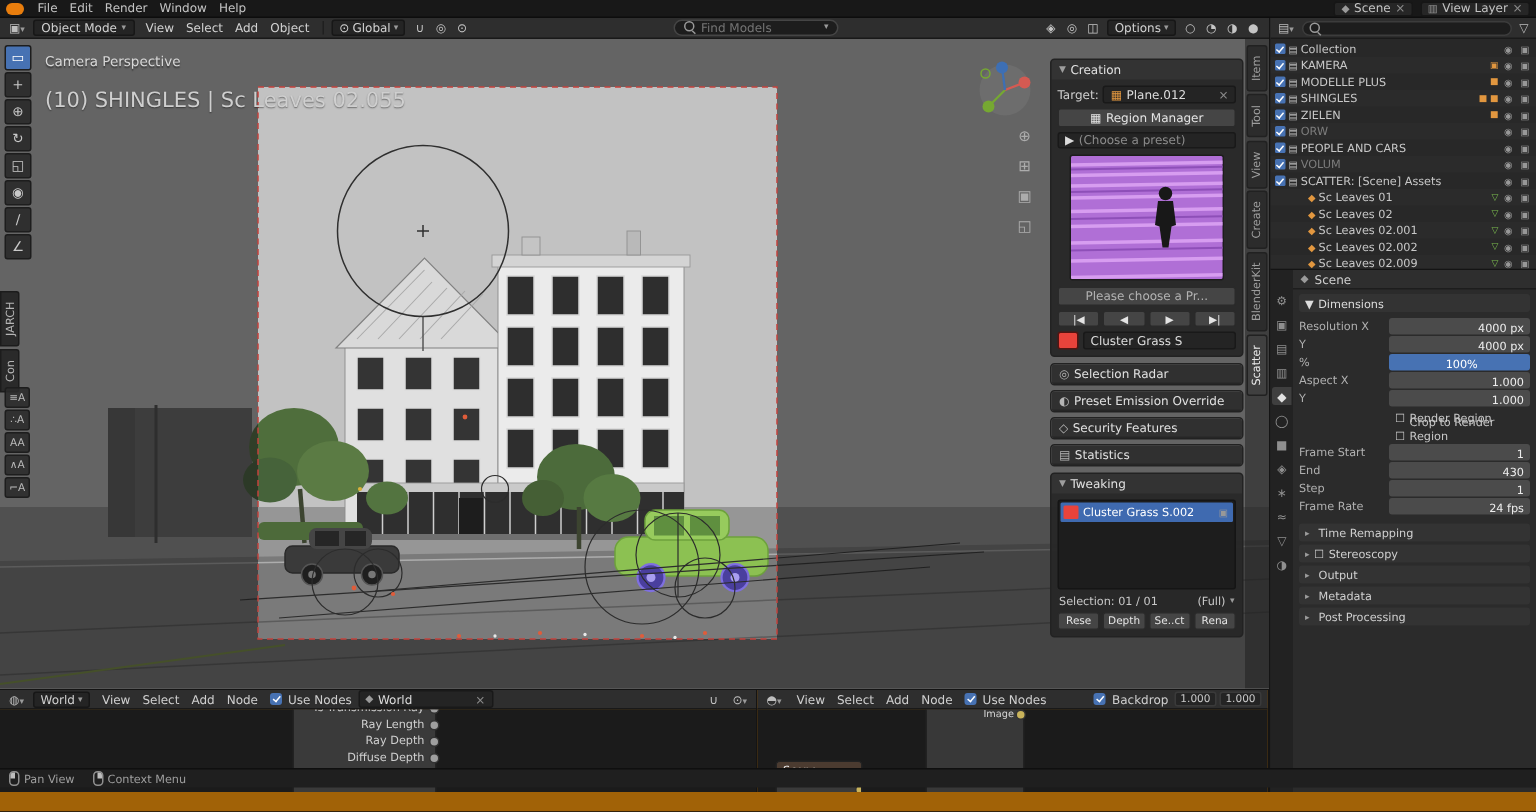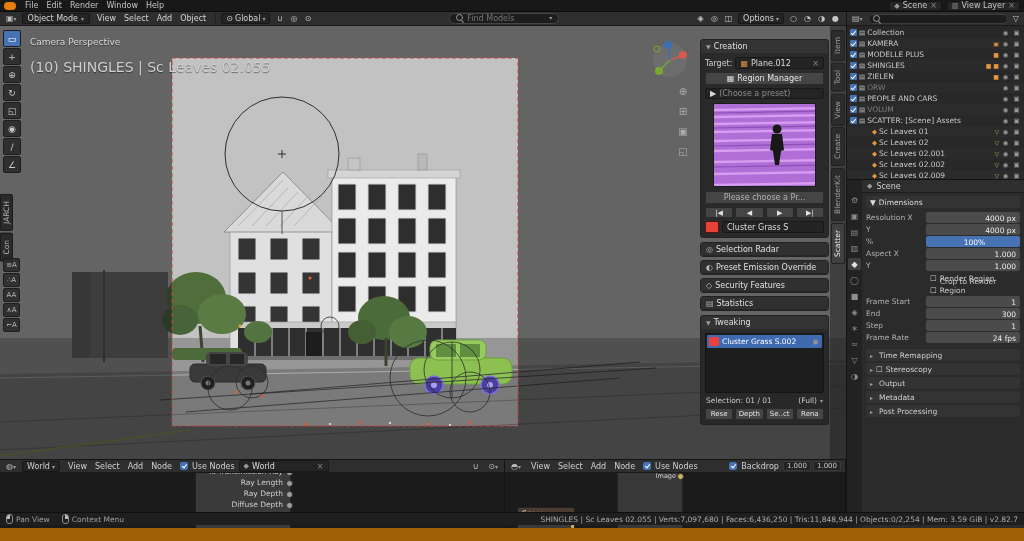--- a/index.html
+++ b/index.html
@@ -782,21 +782,21 @@
                 <span class="dim-field">
                   <span></span>
                   <span>1</span>
                 </span>
               </div>
 
               <div class="dim-row">
                 <span class="dim-label">End</span>
                 <span class="dim-field">
                   <span></span>
-                  <span>300</span>
+                  <span>430</span>
                 </span>
               </div>
 
               <div class="dim-row">
                 <span class="dim-label">Step</span>
                 <span class="dim-field">
                   <span></span>
                   <span>1</span>
                 </span>
               </div>
@@ -923,16 +923,15 @@
         <span class="hint">
           <span class="mouse m-left"></span>
           <span>Pan View</span>
         </span>
 
         <span class="hint">
           <span class="mouse m-right"></span>
           <span>Context Menu</span>
         </span>
       </span>
-    <span class="status-right">SHINGLES | Sc Leaves 02.055 | Verts:7,097,680 | Faces:6,436,250 | Tris:11,848,944 | Objects:0/2,254 | Mem: 3.59 GiB | v2.82.7</span>
   </footer>
 
 </div>
 
 </body></html>

